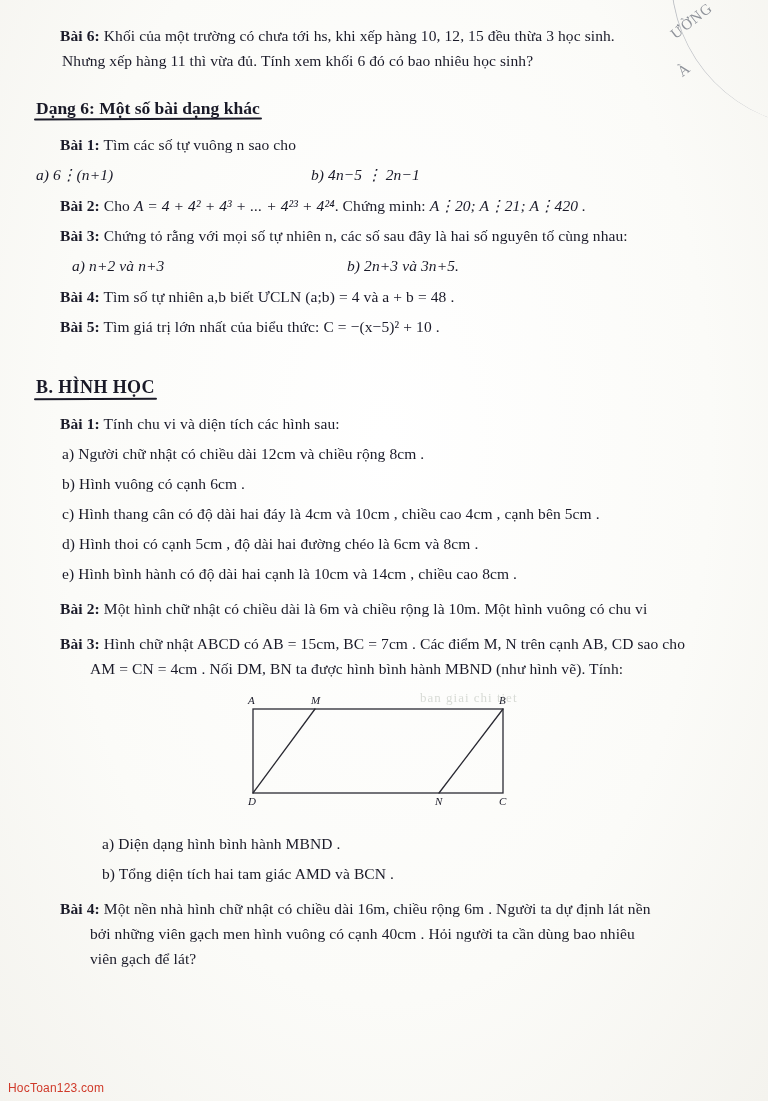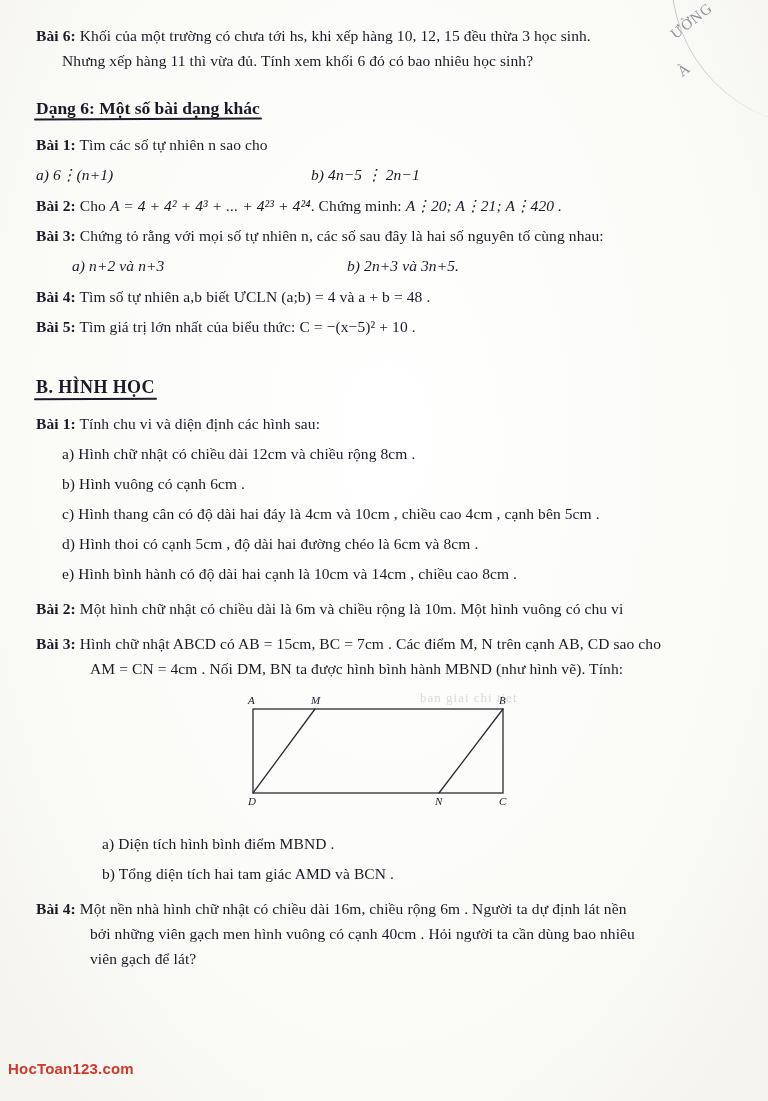--- a/index.html
+++ b/index.html
@@ -31,20 +31,21 @@
     width: 700px;
   }
   .line {
     font-size: 15.5px;
     line-height: 1.55;
     margin: 0 0 1px 0;
     letter-spacing: 0.1px;
   }
   .lbl {
     font-weight: bold;
+    margin-left: 24px;
   }
   .indent-1 { padding-left: 26px; }
   .hang {
     padding-left: 54px;
     text-indent: -54px;
   }
   .gap-sm { margin-top: 6px; }
   .gap-md { margin-top: 11px; }
 
   .heading {
@@ -135,24 +136,24 @@
     height: 150px;
     border-left: 1.2px solid #b9bcc2;
     border-radius: 0 0 0 100%;
     transform: rotate(12deg);
     pointer-events: none;
   }
 
   .footer-brand {
     position: absolute;
     left: 8px;
-    bottom: 24px;
+    bottom: 6px;
     font-family: "Liberation Sans", sans-serif;
-    font-size: 15px;
-    font-weight: bold;
+    font-size: 12px;
+    font-weight: normal;
     color: #d03a2a;
     letter-spacing: 0.2px;
   }
   .ghost {
     position: absolute;
     color: #cfd3cd;
     font-size: 13px;
     font-family: "Liberation Serif", serif;
     pointer-events: none;
     letter-spacing: 1px;
@@ -179,21 +180,21 @@
       <span>Khối  của một trường có chưa tới hs, khi xếp hàng 10, 12, 15 đều thừa 3 học sinh.</span>
     </div>
     <div class="line indent-1">Nhưng xếp hàng 11 thì vừa đủ. Tính xem khối 6 đó có bao nhiêu học sinh?</div>
 
     <div>
       <span class="heading underline">Dạng 6: Một số bài dạng khác</span>
     </div>
 
     <div class="line gap-sm">
       <span class="lbl">Bài 1:</span>
-      <span>Tìm các số tự nhiên n sao cho</span>
+      <span>Tìm các số tự vuông n sao cho</span>
     </div>
     <div class="two-col gap-sm">
       <div class="line col-a math">a) 6⋮(n+1)</div>
       <div class="line col-b math">b) 4n−5 ⋮ 2n−1</div>
     </div>
 
     <div class="line gap-sm">
       <span class="lbl">Bài 2:</span>
       <span>Cho</span>
       <span class="math">A = 4 + 4² + 4³ + ... + 4²³ + 4²⁴</span><span>. Chứng minh:</span>
@@ -218,23 +219,23 @@
       <span class="lbl">Bài 5:</span>
       <span>Tìm giá trị lớn nhất của biểu thức: C = −(x−5)² + 10 .</span>
     </div>
 
     <div style="margin-top:14px;">
       <span class="heading underline section-b">B. HÌNH HỌC</span>
     </div>
 
     <div class="line gap-sm">
       <span class="lbl">Bài 1:</span>
-      <span>Tính chu vi và diện định các hình sau:</span>
-    </div>
-    <div class="line gap-sm indent-1">a) Hình chữ nhật có chiều dài 12cm và chiều rộng 8cm .</div>
+      <span>Tính chu vi và diện tích các hình sau:</span>
+    </div>
+    <div class="line gap-sm indent-1">a) Người chữ nhật có chiều dài 12cm và chiều rộng 8cm .</div>
     <div class="line gap-sm indent-1">b) Hình vuông có cạnh 6cm .</div>
     <div class="line gap-sm indent-1">c) Hình thang cân có độ dài hai đáy là 4cm và 10cm , chiều cao 4cm , cạnh bên 5cm .</div>
     <div class="line gap-sm indent-1">d) Hình thoi có cạnh 5cm , độ dài hai đường chéo là 6cm và 8cm .</div>
     <div class="line gap-sm indent-1">e) Hình bình hành có độ dài hai cạnh là 10cm và 14cm , chiều cao 8cm .</div>
 
     <div class="line gap-md hang">
       <span class="lbl">Bài 2:</span>
       <span>Một hình chữ nhật có chiều dài là 6m và chiều rộng là 10m. Một hình vuông có chu vi</span>
     </div>
 
@@ -255,21 +256,21 @@
         </svg>
         <span class="fig-label" style="left:7px; top:1px;">A</span>
         <span class="fig-label" style="left:70px; top:1px;">M</span>
         <span class="fig-label" style="left:258px; top:1px;">B</span>
         <span class="fig-label" style="left:7px; top:102px;">D</span>
         <span class="fig-label" style="left:194px; top:102px;">N</span>
         <span class="fig-label" style="left:258px; top:102px;">C</span>
       </div>
     </div>
 
-    <div class="line gap-md" style="padding-left:66px;">a) Diện tích hình bình điểm MBND .</div>
+    <div class="line gap-md" style="padding-left:66px;">a) Diện dạng hình bình hành MBND .</div>
     <div class="line gap-sm" style="padding-left:66px;">b) Tổng diện tích hai tam giác AMD và BCN .</div>
 
     <div class="line gap-md hang">
       <span class="lbl">Bài 4:</span>
       <span>Một nền nhà hình chữ nhật có chiều dài 16m, chiều rộng 6m . Người ta dự định lát nền</span>
     </div>
     <div class="line" style="padding-left:54px;">bởi những viên gạch men hình vuông có cạnh 40cm . Hỏi người ta cần dùng bao nhiêu</div>
     <div class="line" style="padding-left:54px;">viên gạch để lát?</div>
 
   </div>

